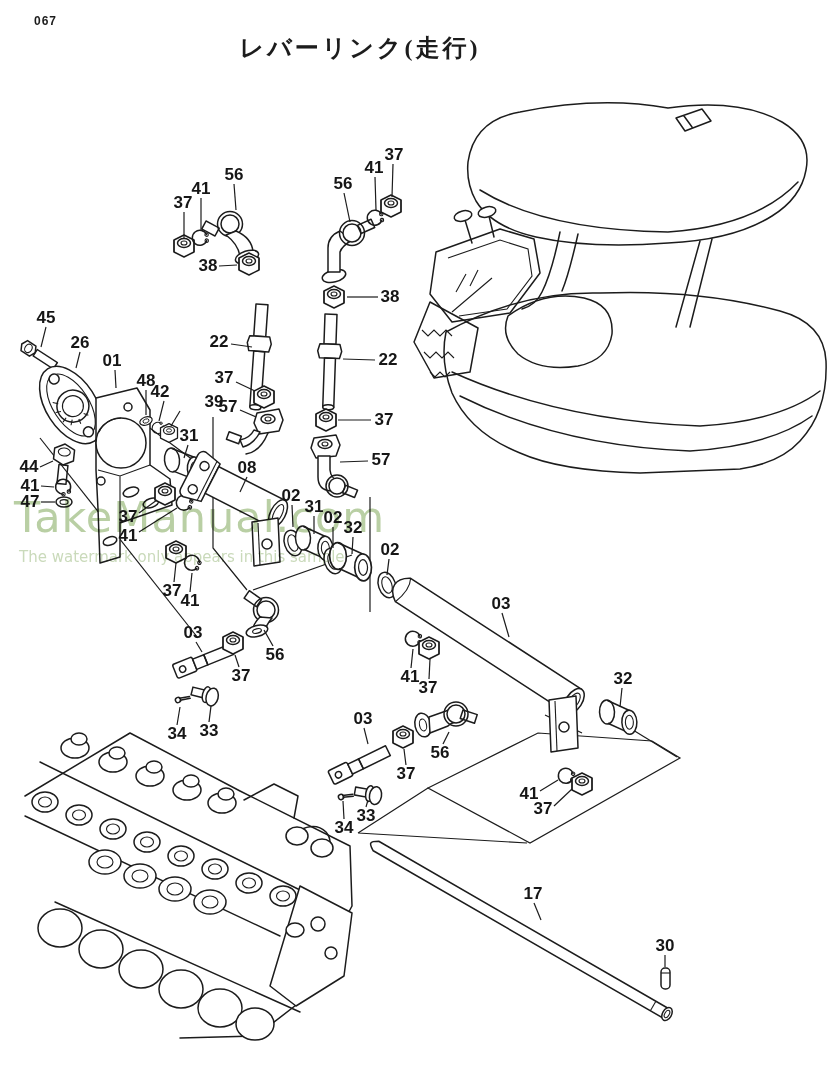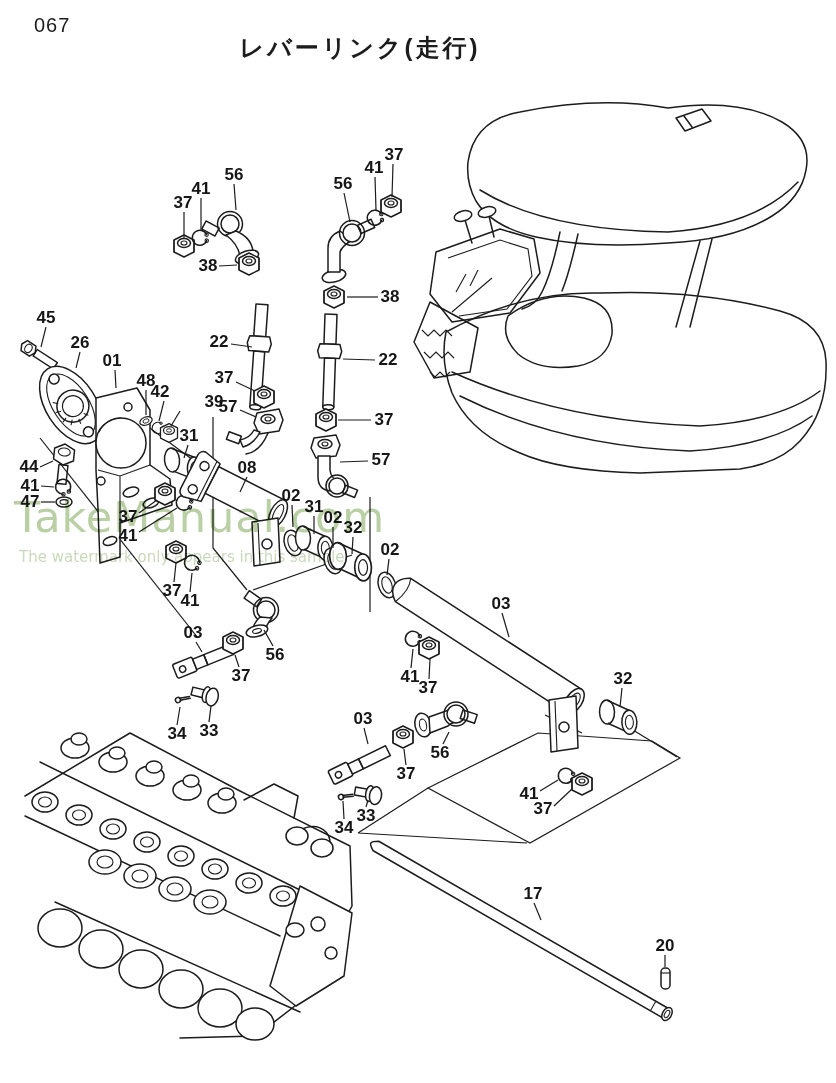--- a/index.html
+++ b/index.html
@@ -1,20 +1,20 @@
 <!DOCTYPE html>
 <html><head>
 <meta charset="utf-8">
 <style>
   html,body{margin:0;padding:0;background:#fff;}
   #page{position:relative;width:836px;height:1083px;background:#fff;overflow:hidden;
         font-family:"Liberation Sans",sans-serif;color:#1c1c1c;}
-  #pagenum{position:absolute;left:34px;top:14px;font-size:20px;font-weight:normal;letter-spacing:1px;}
+  #pagenum{position:absolute;left:34px;top:14px;font-size:12px;font-weight:bold;letter-spacing:1px;}
   #title-ja{position:absolute;left:200px;top:32px;width:320px;text-align:center;
-            font-size:24px;font-weight:bold;letter-spacing:3px;font-family:Liberation Sans, sans-serif;}
+            font-size:24px;font-weight:bold;letter-spacing:3px;font-family:Liberation Serif, serif;}
   #title-en{position:absolute;left:200px;top:64px;width:320px;text-align:center;
             font-size:23px;letter-spacing:1px;}
   #wm{position:absolute;left:14px;top:492px;z-index:1;}
   #wm-line1{font-size:43px;font-family:"DejaVu Sans",sans-serif;letter-spacing:1px;}
   #wm-line2{font-size:15px;margin-top:6px;margin-left:5px;font-family:"DejaVu Sans",sans-serif;}
   #art{position:absolute;left:0;top:0;z-index:2;mix-blend-mode:multiply;}
   #callout-layer{position:absolute;left:0;top:0;width:836px;height:1083px;z-index:3;pointer-events:none;}
   .callout{position:absolute;transform:translate(-50%,-50%);font-size:17px;font-weight:bold;
            font-family:"Liberation Sans",sans-serif;color:#161616;white-space:nowrap;}
   
@@ -540,15 +540,15 @@
       <div class="callout" style="left: 177px; top: 734px;">34</div>
       <div class="callout" style="left: 209px; top: 731px;">33</div>
       <div class="callout" style="left: 363px; top: 719px;">03</div>
       <div class="callout" style="left: 406px; top: 774px;">37</div>
       <div class="callout" style="left: 440px; top: 753px;">56</div>
       <div class="callout" style="left: 366px; top: 816px;">33</div>
       <div class="callout" style="left: 344px; top: 828px;">34</div>
       <div class="callout" style="left: 529px; top: 794px;">41</div>
       <div class="callout" style="left: 543px; top: 809px;">37</div>
       <div class="callout" style="left: 533px; top: 894px;">17</div>
-      <div class="callout" style="left: 665px; top: 946px;">20</div>
+      <div class="callout" style="left: 665px; top: 946px;">30</div>
     </div>
 </div>
 
 </body></html>

